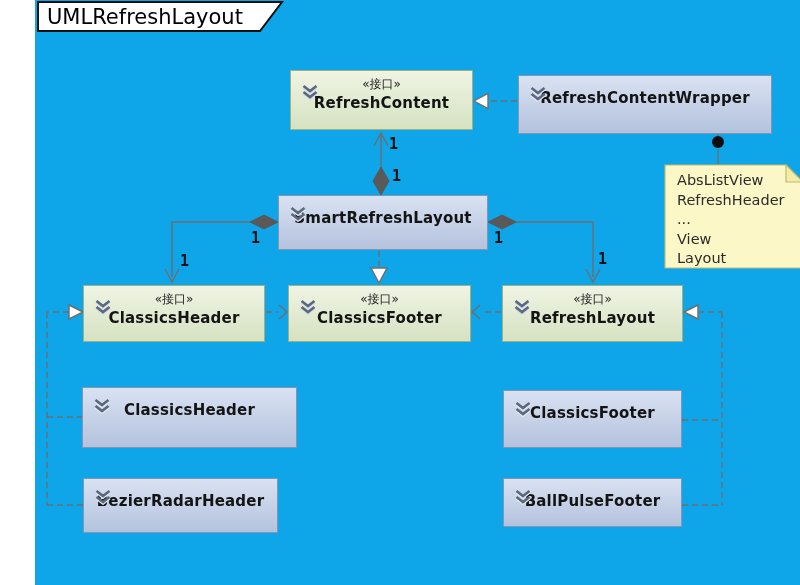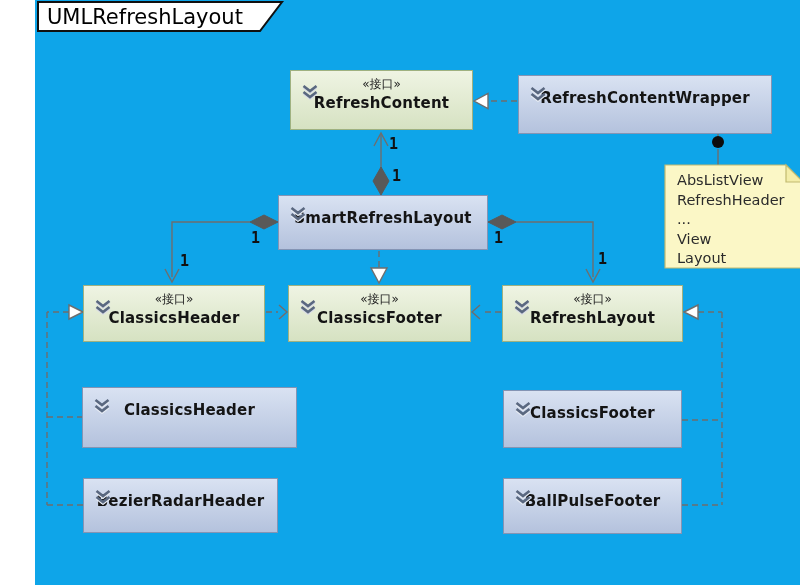--- a/index.html
+++ b/index.html
@@ -199,21 +199,21 @@
   <div class="uml-box blue" style="left:468px;top:390px;width:179px;height:58px;">
     <span class="chev">
       <svg width="20" height="16" viewBox="0 0 20 16">
         <path d="M3.5 3.4 L10 8.4 L16.5 3.4 M3.5 9.4 L10 14.4 L16.5 9.4" stroke="#e6ebf3" stroke-width="2.8" fill="none"></path>
         <path d="M3.5 2 L10 7 L16.5 2 M3.5 8 L10 13 L16.5 8" stroke="#5a6880" stroke-width="2.6" fill="none"></path>
       </svg>
     </span>
     <div class="cname">ClassicsFooter</div>
   </div>
 
-  <div class="uml-box blue" style="left:468px;top:478px;width:179px;height:56px;">
+  <div class="uml-box blue" style="left:468px;top:478px;width:179px;height:49px;">
     <span class="chev">
       <svg width="20" height="16" viewBox="0 0 20 16">
         <path d="M3.5 3.4 L10 8.4 L16.5 3.4 M3.5 9.4 L10 14.4 L16.5 9.4" stroke="#e6ebf3" stroke-width="2.8" fill="none"></path>
         <path d="M3.5 2 L10 7 L16.5 2 M3.5 8 L10 13 L16.5 8" stroke="#5a6880" stroke-width="2.6" fill="none"></path>
       </svg>
     </span>
     <div class="cname">BallPulseFooter</div>
   </div>
 
   <div class="note-text">

